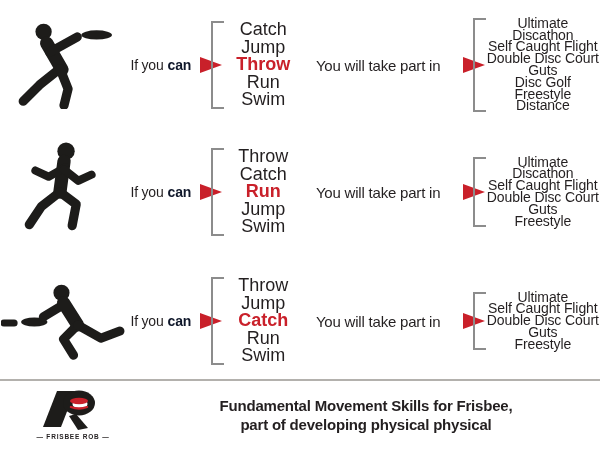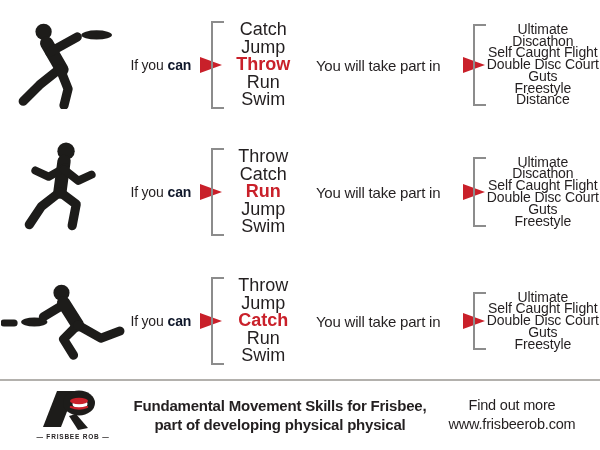--- a/index.html
+++ b/index.html
@@ -81,20 +81,21 @@
         <div class="tri"></div>
       </div>
     <div class="bracket-wrap acts-block">
       <div class="bracket"></div>
       <div class="list acts-list">
           <div>Ultimate</div>
           <div>Discathon</div>
           <div>Self Caught Flight</div>
           <div>Double Disc Court</div>
           <div>Guts</div>
+          <div>Disc Golf</div>
           <div>Freestyle</div>
           <div>Distance</div>
         </div>
     </div>
   </div>
 
   <div class="row row2">
     <div class="col-fig">
       <svg width="82" height="102" viewBox="0 0 80 100">
         <circle cx="42" cy="10" r="8.5" fill="#1d1c1a"></circle>
@@ -189,19 +190,15 @@
         <polygon points="34,24 46,38 36,40 27,26" fill="#1d1c1a"></polygon>
         <ellipse cx="37" cy="11" rx="9" ry="3.2" fill="#c9202a"></ellipse>
         <path d="M29,17 Q37,20 45,17" stroke="#c9202a" stroke-width="2.4" fill="none" stroke-linecap="round"></path>
       </svg>
       <div class="logo-caption">— FRISBEE ROB —</div>
     </div>
     <div class="footer-title">
       <div>Fundamental Movement Skills for Frisbee,</div>
       <div>part of developing physical physical</div>
     </div>
-    <div class="footer-cta">
-      <div>Find out more</div>
-      <div>www.frisbeerob.com</div>
-    </div>
   </div>
 
 </div>
 
 </body></html>

